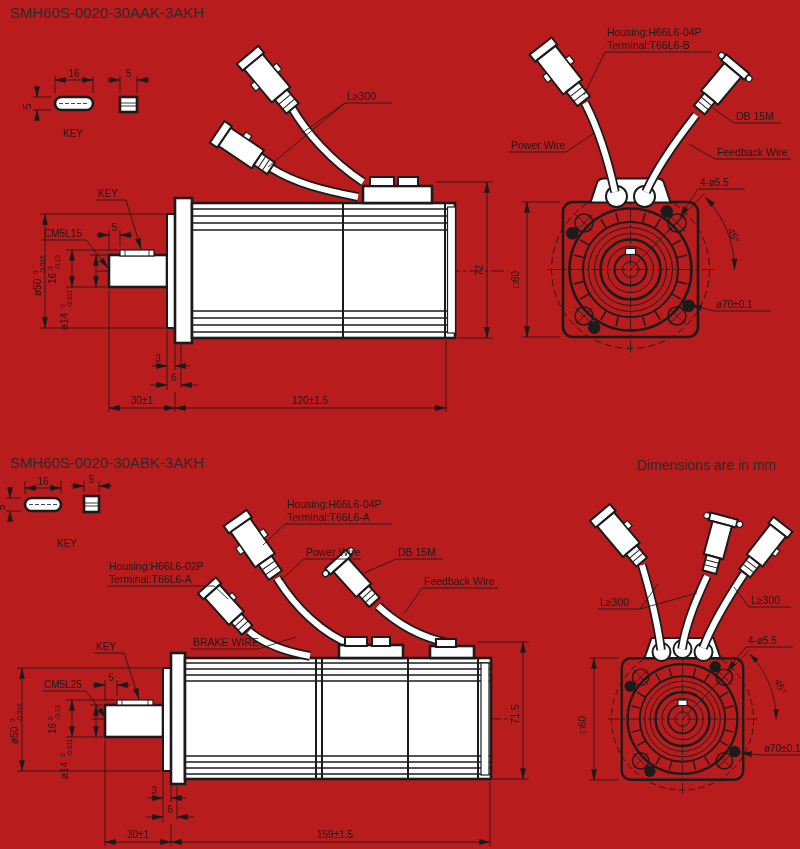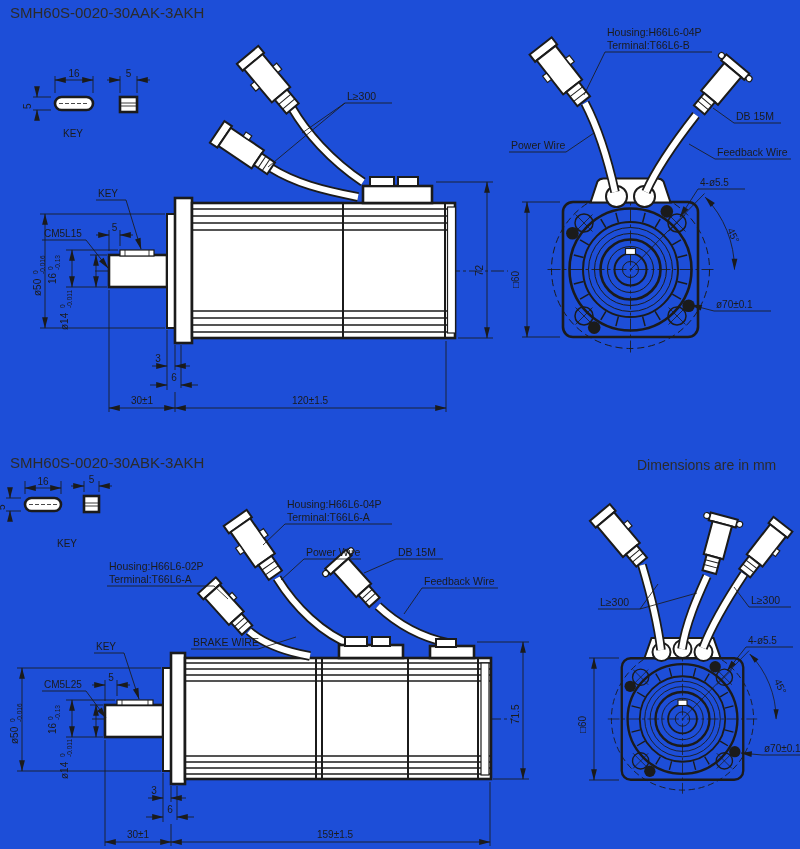--- a/index.html
+++ b/index.html
@@ -1,16 +1,16 @@
 <!DOCTYPE html>
 <html><head>
 <meta charset="utf-8">
 <style>
   html,body{margin:0;padding:0;background:#ffffff;}
-  .stage{width:800px;height:849px;background:#1d4ed8;position:relative;overflow:hidden;}
+  .stage{width:800px;height:849px;background:#b91c1c;position:relative;overflow:hidden;}
   svg text{font-family:"Liberation Sans","DejaVu Sans",sans-serif;fill:#1b1b1b;}
   .f15{font-size:15px;fill:#2b2b2b;}
   .f14{font-size:14px;fill:#2b2b2b;}
   .f10{font-size:10px;}
   .f105{font-size:10.5px;}
   .f7{font-size:6.6px;}
   .mid{text-anchor:middle;}
   .o08{stroke:#1b1b1b;stroke-width:0.8;fill:none;}
   .o1{stroke:#1b1b1b;stroke-width:1;fill:none;}
   .o15{stroke:#1b1b1b;stroke-width:1.5;fill:none;}

